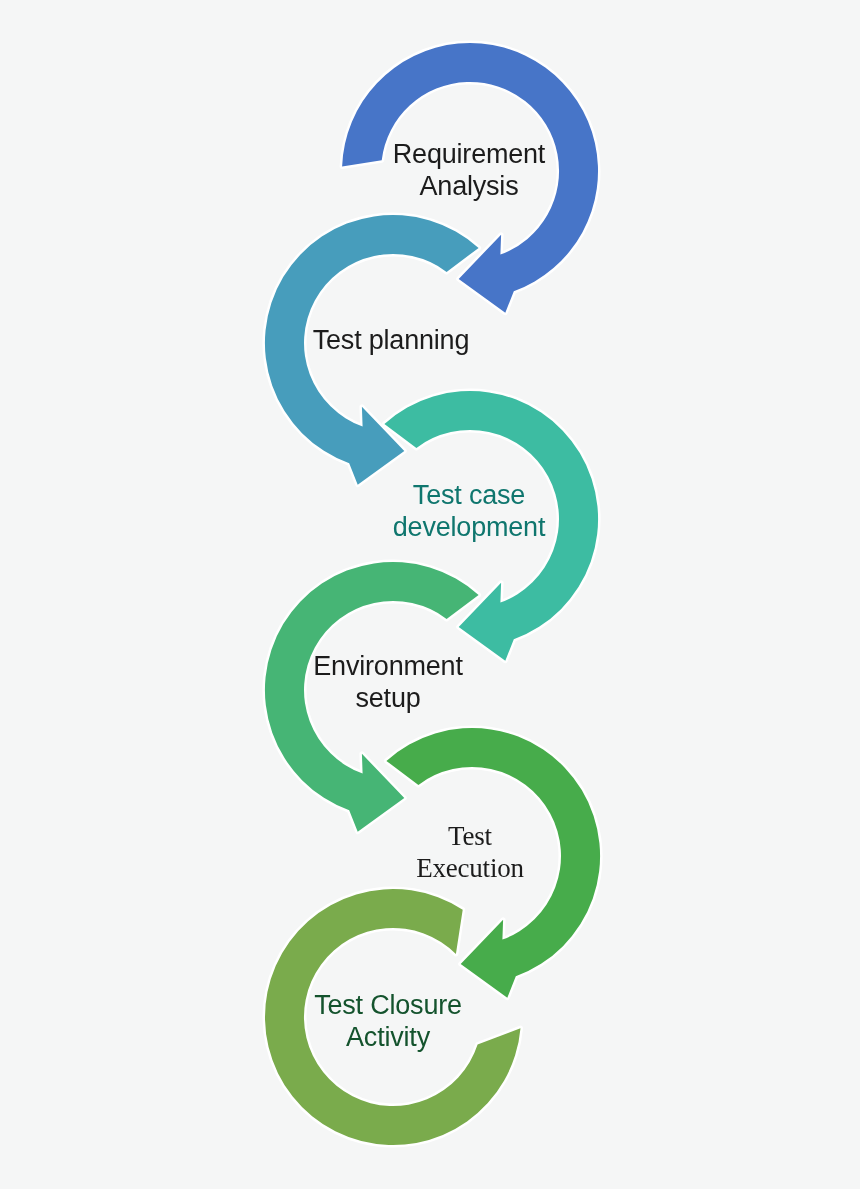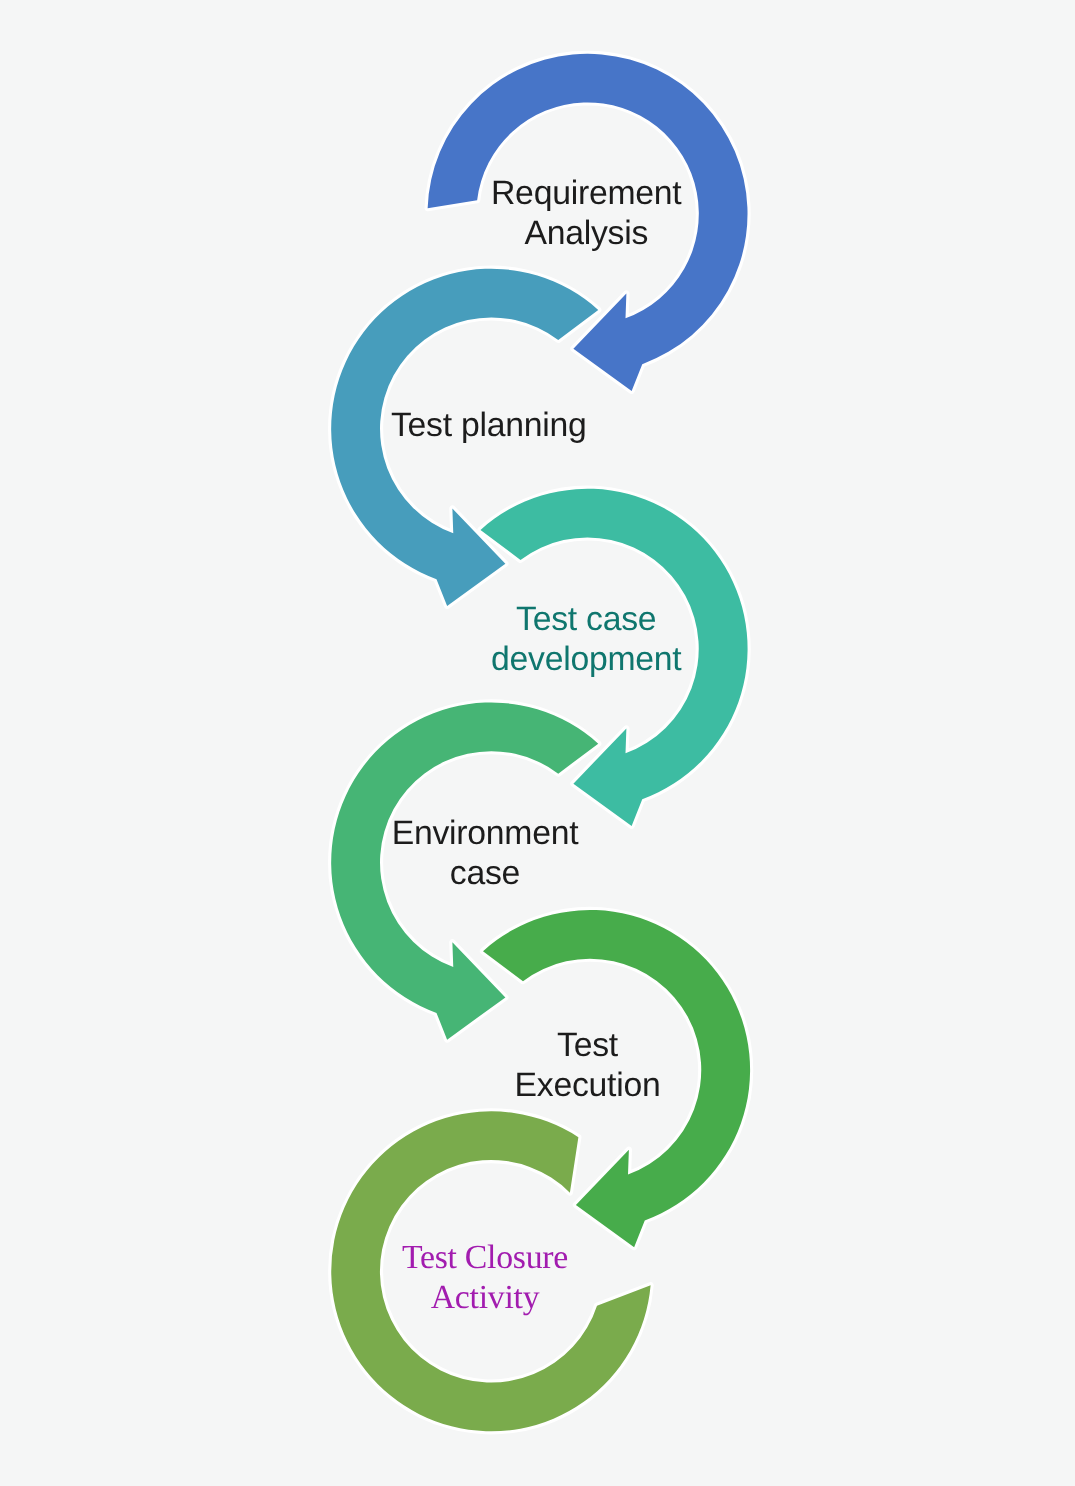--- a/index.html
+++ b/index.html
@@ -24,21 +24,21 @@
     letter-spacing:-0.2px;
     color:#1c1c1c;
     white-space:pre-line;
     width:260px;
     pointer-events:none;
   }
   .pos-0{left:469px;top:170px;}
   .pos-1{left:391px;top:340px;}
   .pos-2{left:469px;top:511px;}
   .pos-3{left:388px;top:682px;}
-  .pos-4{left:470px;top:852px;}
+  .pos-4{left:470px;top:852px;font-family:Liberation Serif, serif;}
   .pos-5{left:388px;top:1021px;}
 </style>
 </head>
 <body>
 
 <div class="canvas" style="background: rgb(245, 246, 246);">
   <svg id="rings" width="860" height="1189" viewBox="0 0 860 1189">
       <path d="M 520.5 1028.2 A 128 128 0 1 1 462.7 909.7 L 455.9 954.1 A 89 89 0 1 0 477.6 1044.5 Z" fill="#7AAB4C" stroke="#ffffff" stroke-width="5" stroke-linejoin="round" paint-order="stroke"></path>
       <path d="M 386.4 760.9 A 128 128 0 1 1 515.8 976.3 L 507.3 997.7 L 460.7 963.9 L 503.1 919.8 L 502.4 939.6 A 89 89 0 1 0 418.4 784.9 Z" fill="#47AC4B" stroke="#ffffff" stroke-width="5" stroke-linejoin="round" paint-order="stroke"></path>
       <path d="M 478.6 594.9 A 128 128 0 1 0 349.2 810.3 L 357.7 831.7 L 404.3 797.9 L 361.9 753.8 L 362.6 773.6 A 89 89 0 1 1 446.6 618.9 Z" fill="#46B575" stroke="#ffffff" stroke-width="5" stroke-linejoin="round" paint-order="stroke"></path>
@@ -46,18 +46,18 @@
       <path d="M 478.6 247.9 A 128 128 0 1 0 349.2 463.3 L 357.7 484.7 L 404.3 450.9 L 361.9 406.8 L 362.6 426.6 A 89 89 0 1 1 446.6 271.9 Z" fill="#479DBC" stroke="#ffffff" stroke-width="5" stroke-linejoin="round" paint-order="stroke"></path>
       <path d="M 342.1 166.5 A 128 128 0 1 1 513.8 291.3 L 505.3 312.7 L 458.7 278.9 L 501.1 234.8 L 500.4 254.6 A 89 89 0 1 0 381.7 160.2 Z" fill="#4775C8" stroke="#ffffff" stroke-width="5" stroke-linejoin="round" paint-order="stroke"></path>
     </svg>
 
   <div class="stage-label pos-0" style="color: rgb(28, 28, 28);">Requirement
 Analysis</div>
   <div class="stage-label pos-1" style="color: rgb(28, 28, 28);">Test planning</div>
   <div class="stage-label pos-2" style="color: #0f766e;">Test case
 development</div>
   <div class="stage-label pos-3" style="color: rgb(28, 28, 28);">Environment
-case</div>
+setup</div>
   <div class="stage-label pos-4" style="color: rgb(28, 28, 28);">Test
 Execution</div>
-  <div class="stage-label pos-5" style="color: #a21caf; font-family: Liberation Serif, serif;">Test Closure
+  <div class="stage-label pos-5" style="color: #14532d;">Test Closure
 Activity</div>
 </div>
 
 </body></html>

